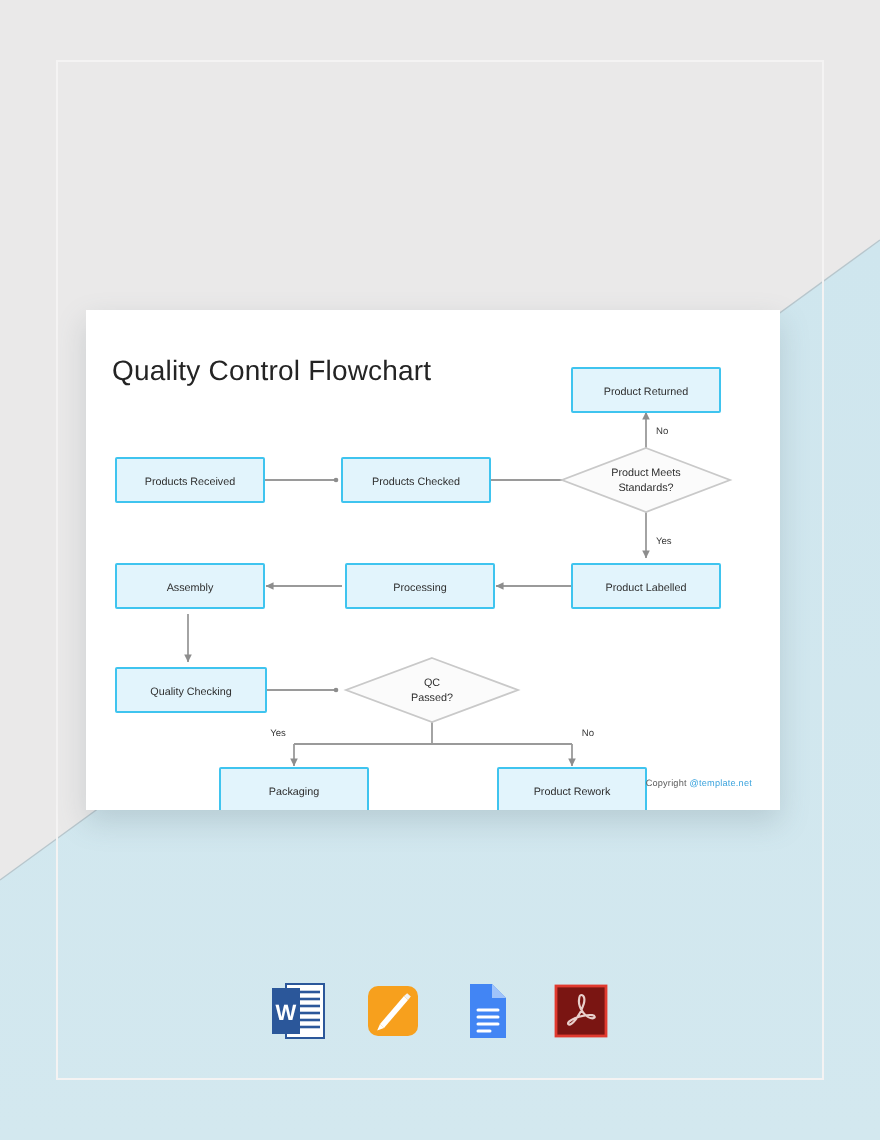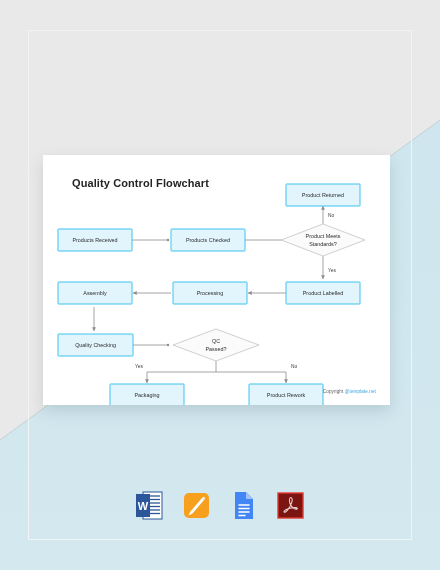--- a/index.html
+++ b/index.html
@@ -47,24 +47,24 @@
     position: absolute;
     left: 43px;
     top: 155px;
     width: 347px;
     height: 250px;
     background: #ffffff;
     box-shadow: 0 6px 14px rgba(90,110,120,0.22);
   }
   #flow-title {
     position: absolute;
-    left: 29px;
+    left: 13px;
     top: 22px;
-    font-size: 11px;
-    font-weight: bold;
+    font-size: 14px;
+    font-weight: normal;
     color: #242424;
     letter-spacing: 0.1px;
     white-space: nowrap;
   }
   #copyright {
     position: absolute;
     right: 14px;
     bottom: 11px;
     font-size: 4.6px;
     color: #5b5b5b;

